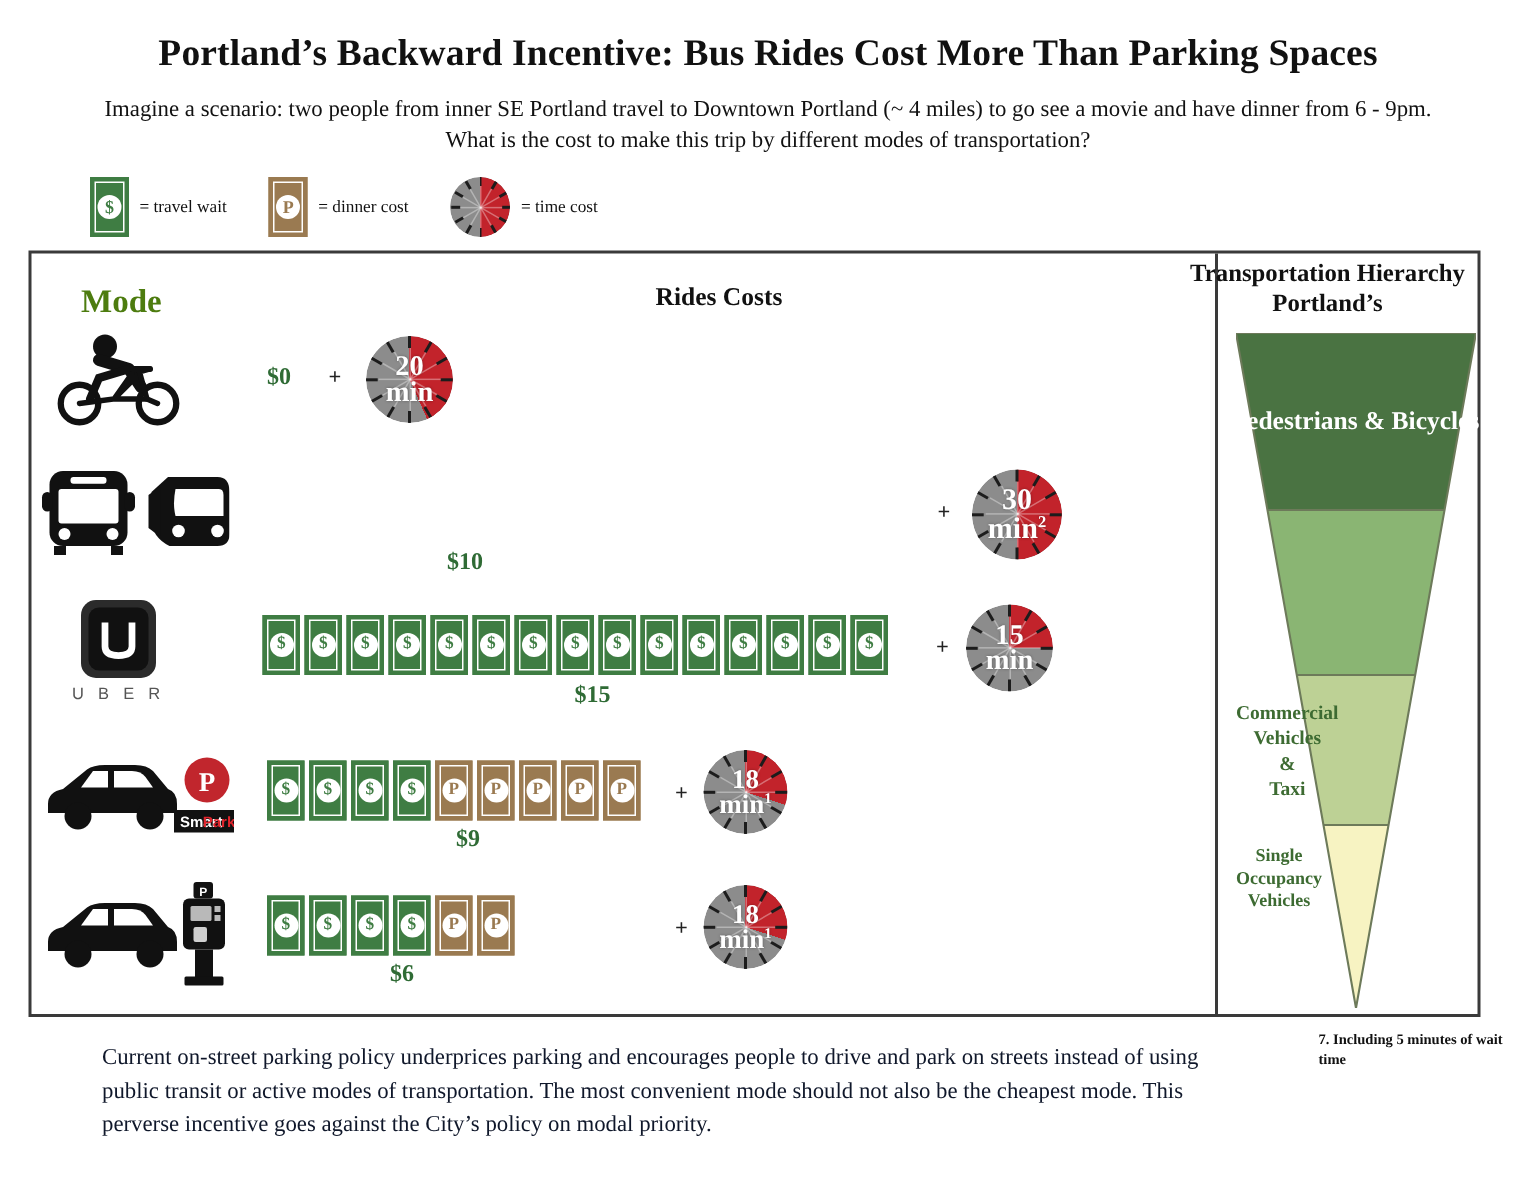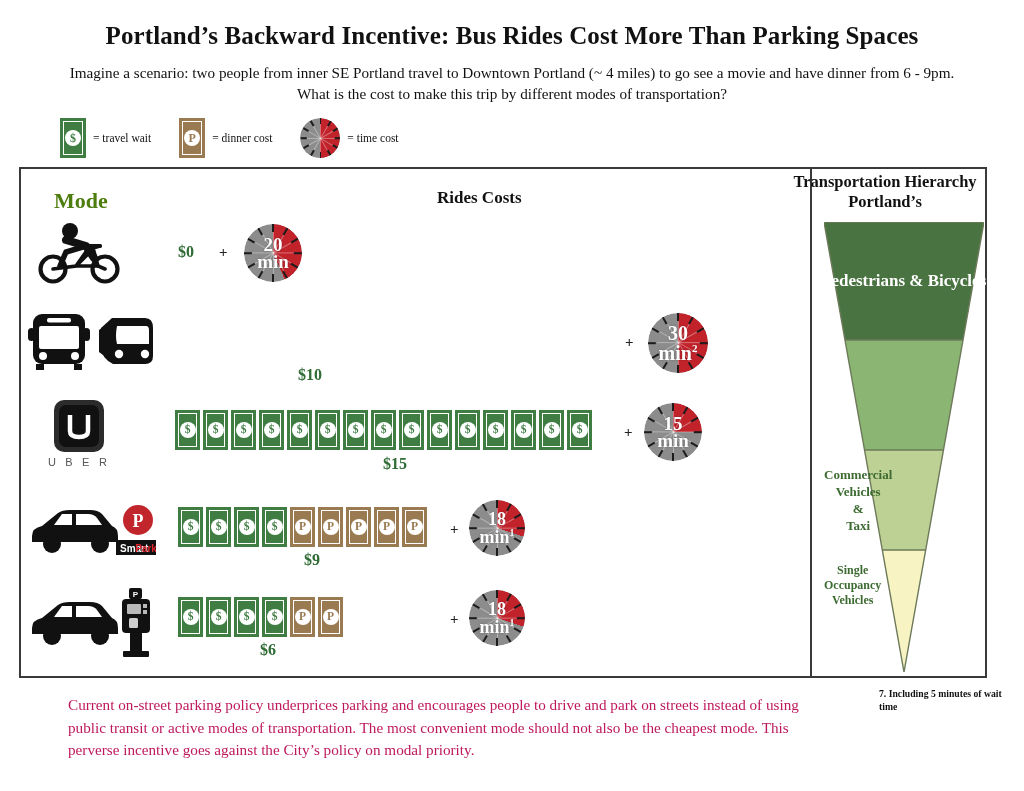--- a/index.html
+++ b/index.html
@@ -116,21 +116,21 @@
     position:absolute;left:0;width:160px;
     display:flex;align-items:center;justify-content:flex-start;
     text-align:center;box-sizing:border-box;
     border-bottom:1px solid #6d7a5a;
   }
   .band span{position:relative;z-index:2;}
 
   
   .footer{
     position:absolute;left:68px;top:694px;width:770px;
-    font-size:15.2px;line-height:22.5px;color:#be185d;
+    font-size:15.2px;line-height:22.5px;color:#0f172a;
   }
   .notes{position:absolute;left:879px;top:688px;width:128px;font-size:9.7px;line-height:12.6px;font-weight:bold;color:#111;}
   .notes p{margin:0 0 11px 0;}
 
   
   .ico{display:block;}
 </style>
 </head>
 <body>
 

